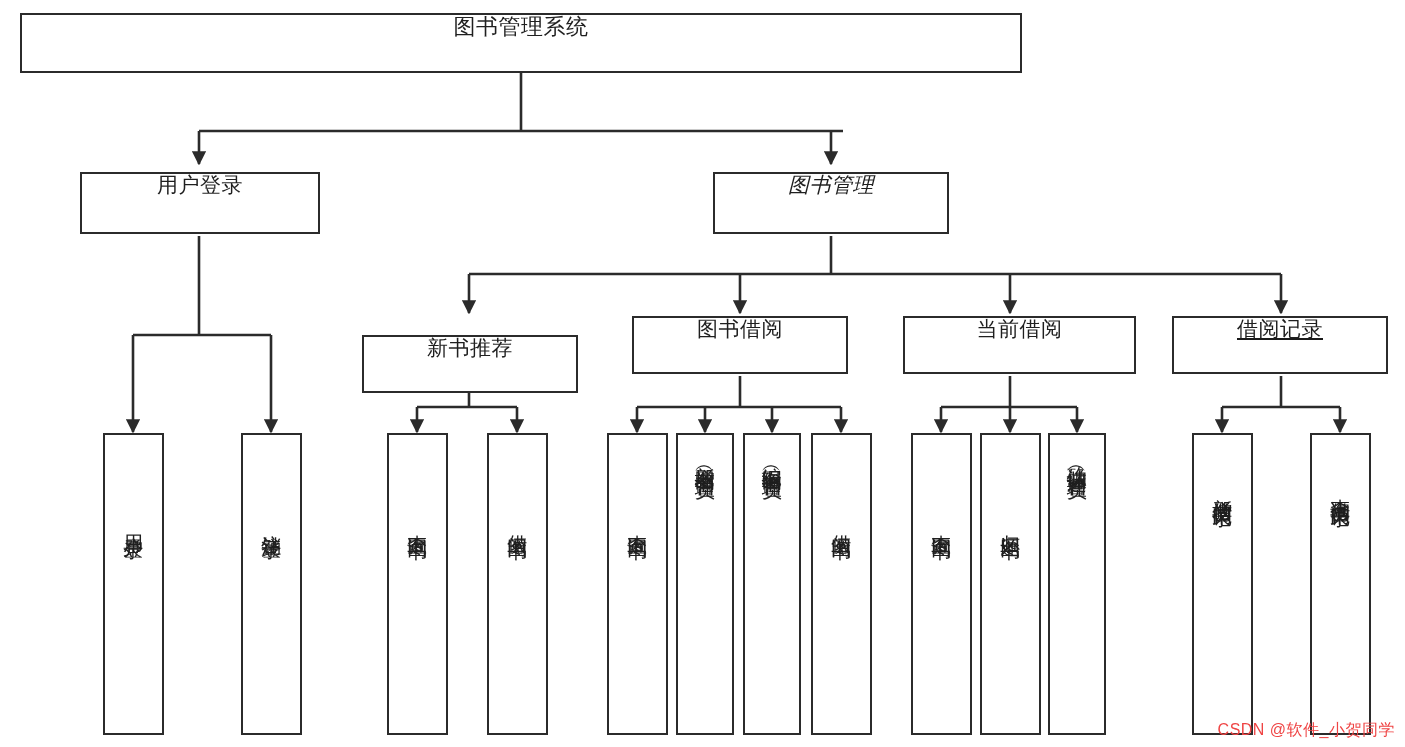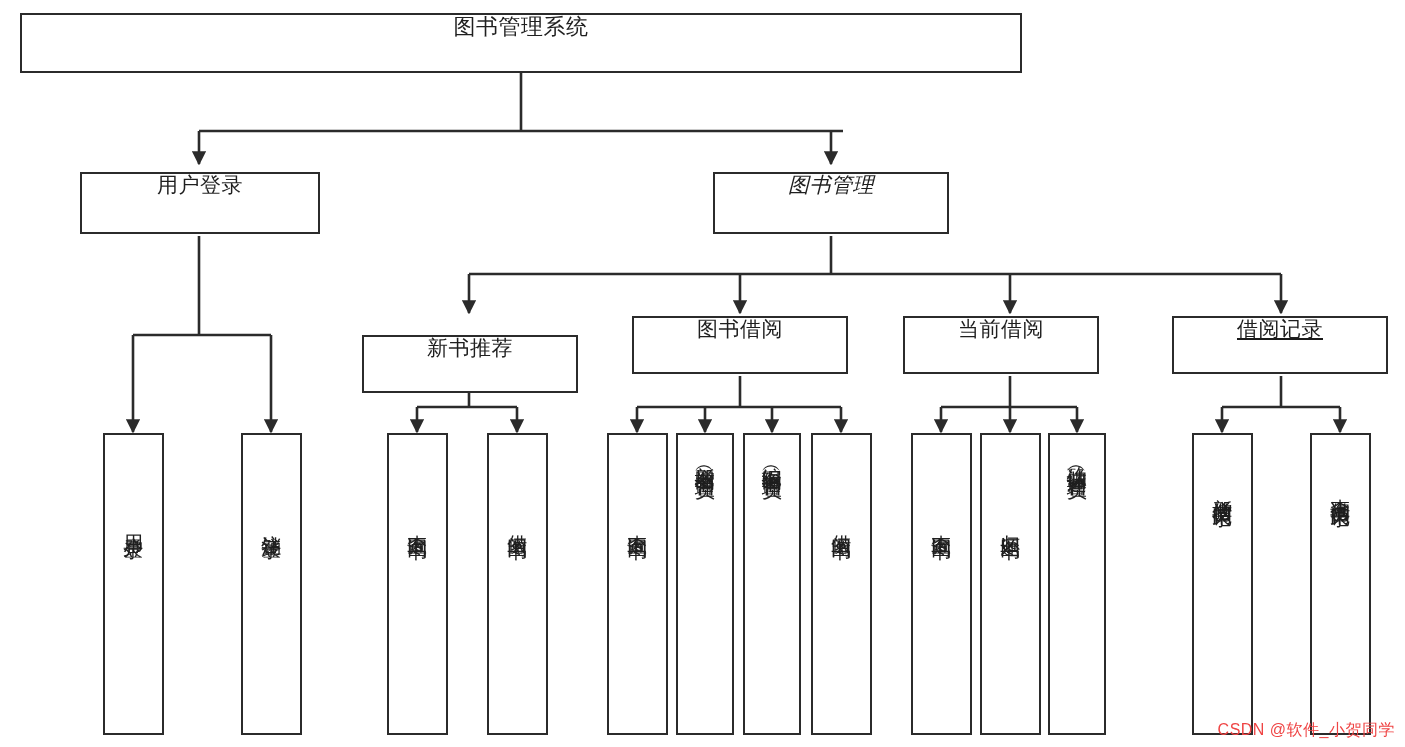--- a/index.html
+++ b/index.html
@@ -142,21 +142,21 @@
   </div>
 
   <div class="node branch" style="left:362px; top:316px; width:216px; height:58px;margin-top:19px;">
     <span class="label">新书推荐</span>
   </div>
 
   <div class="node branch" style="left:632px; top:316px; width:216px; height:58px;">
     <span class="label">图书借阅</span>
   </div>
 
-  <div class="node branch" style="left:903px; top:316px; width:196px; height:58px;">
+  <div class="node branch" style="left:903px; top:316px; width:233px; height:58px;">
     <span class="label">当前借阅</span>
   </div>
 
   <div class="node branch" style="left:1172px; top:316px; width:216px; height:58px;text-decoration:underline;">
     <span class="label">借阅记录</span>
   </div>
 
   <div class="node leaf mid" style="left:103px; top:433px; width:61px; height:302px;">
     <span class="label">用户登录</span>
   </div>

